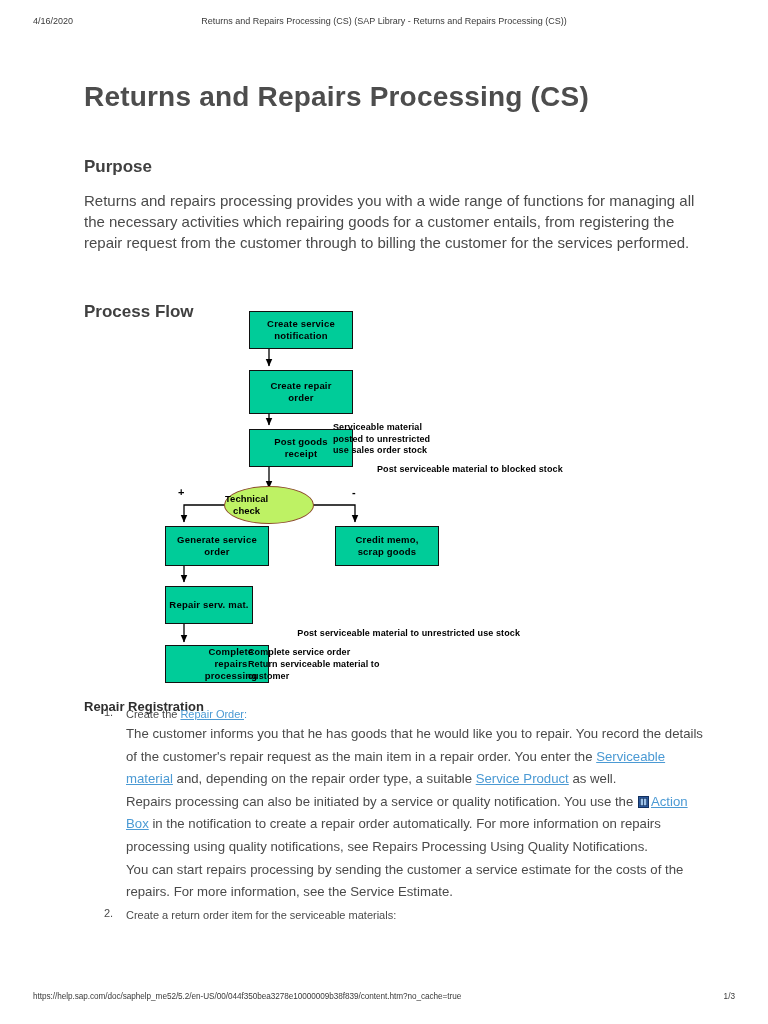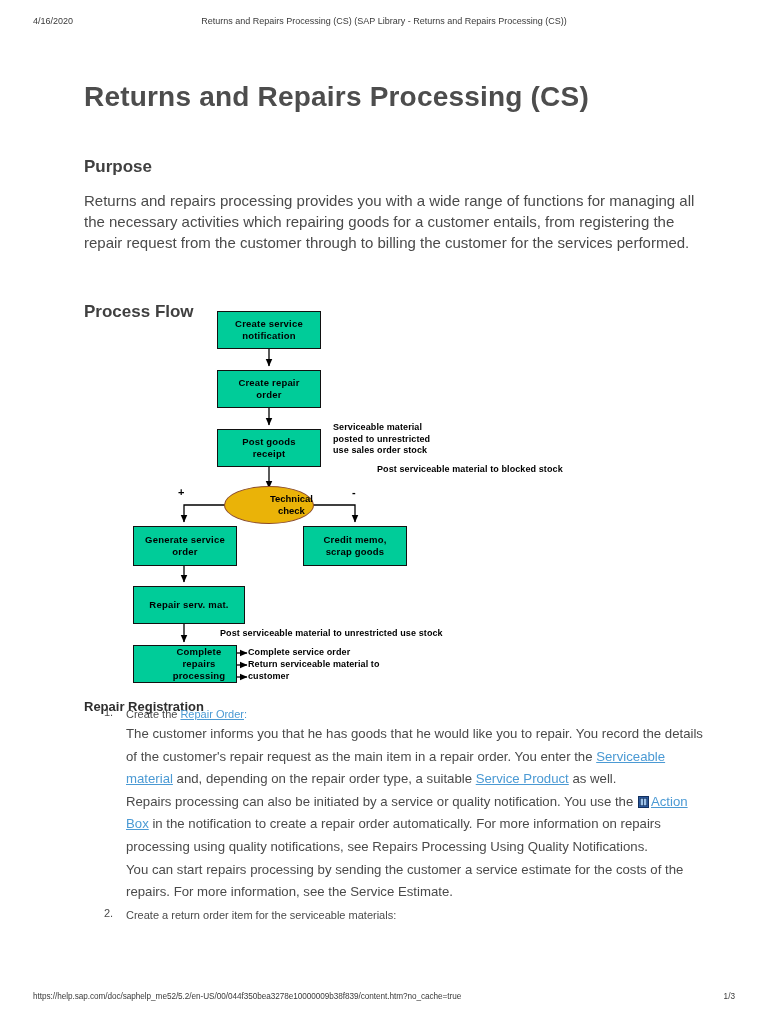--- a/index.html
+++ b/index.html
@@ -97,35 +97,36 @@
     box-sizing: border-box;
     color: #000000;
     font-size: 9.5px;
     font-weight: bold;
     line-height: 12px;
     text-align: center;
     display: flex;
     align-items: center;
     justify-content: center;
     letter-spacing: 0.2px;
+    margin-left: 32px;
   }
   .fellipse {
     position: absolute;
-    background: #eab308;
+    background: #bef264;
     border: 1.5px solid #8a4a28;
     border-radius: 50%;
     box-sizing: border-box;
     color: #000000;
     font-size: 9.5px;
     font-weight: bold;
     line-height: 12px;
     text-align: center;
     display: flex;
     align-items: center;
-    justify-content: flex-end;
+    justify-content: flex-start;
   }
   .fnote {
     position: absolute;
     font-size: 9px;
     font-weight: bold;
     line-height: 11.5px;
     color: #000000;
     white-space: pre-line;
     letter-spacing: 0.1px;
   }
@@ -265,21 +266,21 @@
         <line x1="233" y1="365" x2="247" y2="365" marker-end="url(#arr)"></line>
         <line x1="233" y1="377" x2="247" y2="377" marker-end="url(#arr)"></line>
       </g>
     </svg>
 
     <div class="fbox" style="left:217px; top:11px; width:104px; height:38px;">
       <span style="white-space:pre-line">Create service
 notification</span>
     </div>
 
-    <div class="fbox" style="left:217px; top:70px; width:104px; height:38px;">
+    <div class="fbox" style="left:217px; top:70px; width:104px; height:44px;">
       <span style="white-space:pre-line">Create repair
 order</span>
     </div>
 
     <div class="fbox" style="left:217px; top:129px; width:104px; height:38px;">
       <span style="white-space:pre-line">Post goods
 receipt</span>
     </div>
 
     <div class="fellipse" style="left:224px; top:186px; width:90px; height:38px;">
@@ -290,37 +291,37 @@
     <div class="fbox" style="left:133px; top:226px; width:104px; height:40px;">
       <span style="white-space:pre-line">Generate service
 order</span>
     </div>
 
     <div class="fbox" style="left:303px; top:226px; width:104px; height:40px;">
       <span style="white-space:pre-line">Credit memo,
 scrap goods</span>
     </div>
 
-    <div class="fbox" style="left:133px; top:286px; width:112px; height:38px;text-align:right;">
+    <div class="fbox" style="left:133px; top:286px; width:88px; height:38px;text-align:right;">
       <span style="white-space:pre-line">Repair serv. mat.</span>
     </div>
 
     <div class="fbox" style="left:133px; top:345px; width:104px; height:38px;padding-left:28px;">
       <span style="white-space:pre-line">Complete repairs
 processing</span>
     </div>
 
     <span class="fsign" style="left:178px; top:186px;">+</span>
     <span class="fsign" style="left:352px; top:186px;">-</span>
 
     <span class="fnote" style="left:333px; top:122px; width:200px;">Serviceable material
 posted to unrestricted
 use sales order  stock</span>
     <span class="fnote" style="left:333px; top:164px; width:260px;margin-left:44px;">Post serviceable material to blocked stock</span>
-    <span class="fnote" style="left:220px; top:328px; width:300px;">Post serviceable material  to unrestricted use stock</span>
+    <span class="fnote" style="left:220px; top:328px; width:300px;text-align:right;">Post serviceable material  to unrestricted use stock</span>
 
     <span class="fnote" style="left:248px; top:347px; width:220px;">Complete service order</span>
     <span class="fnote" style="left:248px; top:359px; width:240px;">Return serviceable material to</span>
     <span class="fnote" style="left:248px; top:371px; width:160px;">customer</span>
   </div>
 
   <h3 class="h3">Repair Registration</h3>
 
   <div class="steps">
 

